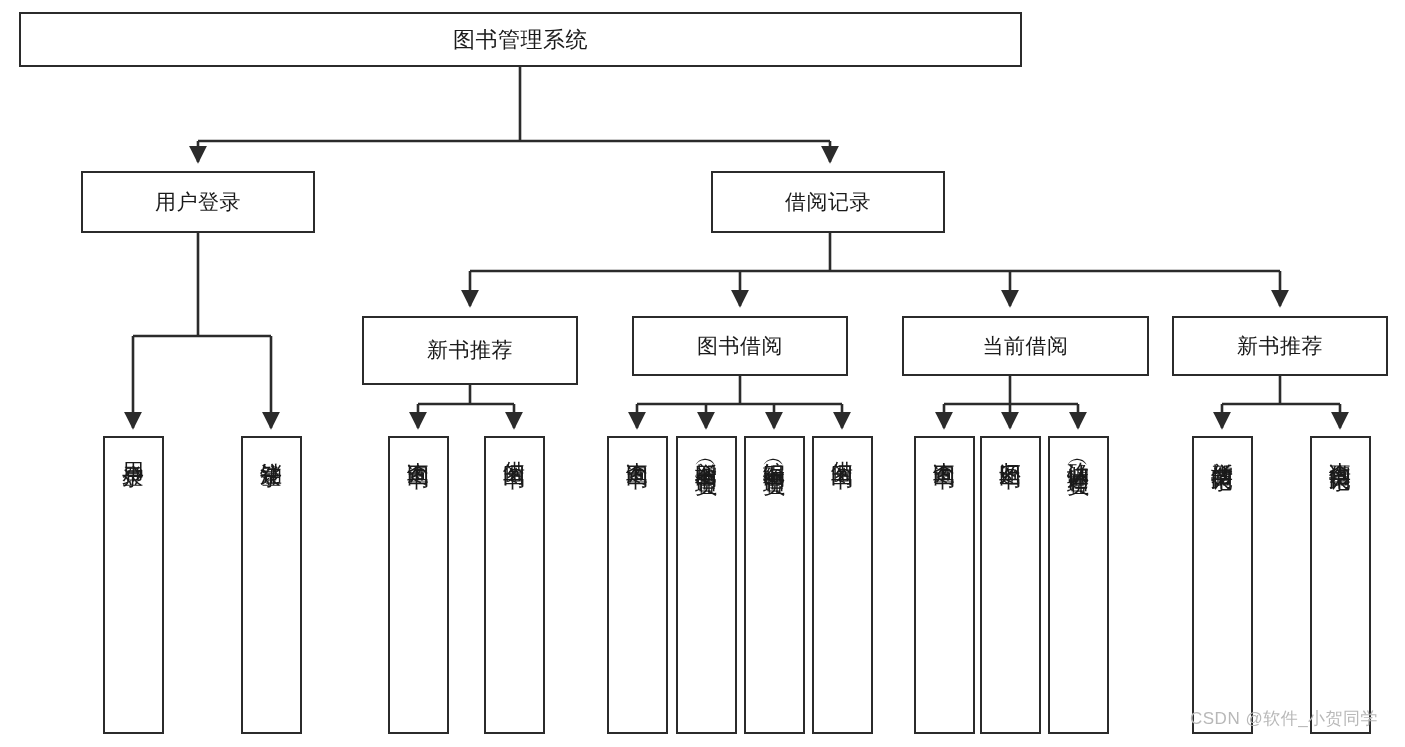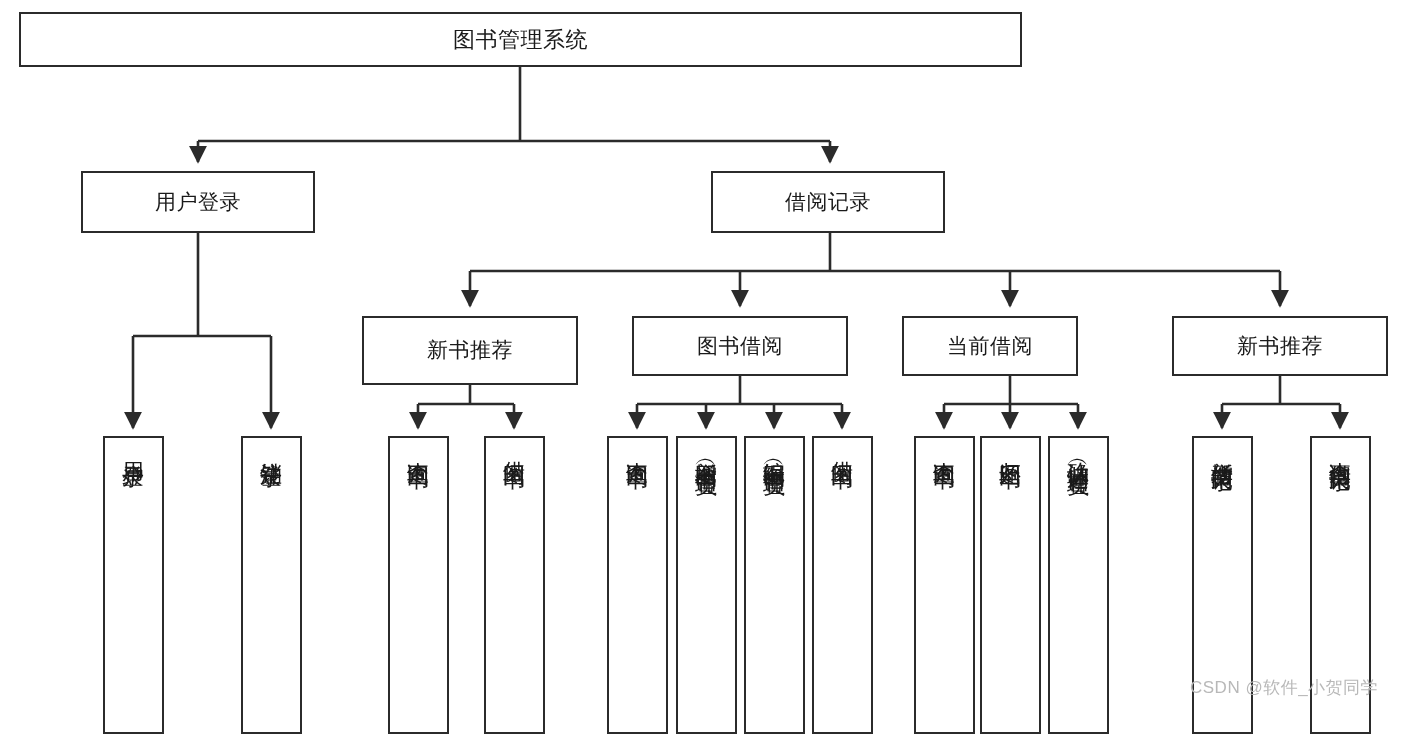--- a/index.html
+++ b/index.html
@@ -136,21 +136,21 @@
   <div class="node horiz" style="left:711px; top:171px; width:234px; height:62px;">
     <span class="label">借阅记录</span>
   </div>
 
   <div class="node horiz" style="left:362px; top:316px; width:216px; height:69px;">
     <span class="label">新书推荐</span>
   </div>
   <div class="node horiz" style="left:632px; top:316px; width:216px; height:60px;">
     <span class="label">图书借阅</span>
   </div>
-  <div class="node horiz" style="left:902px; top:316px; width:176px; height:60px;justify-content:center;">
+  <div class="node horiz" style="left:902px; top:316px; width:247px; height:60px;justify-content:center;">
     <span class="label">当前借阅</span>
   </div>
   <div class="node horiz" style="left:1172px; top:316px; width:216px; height:60px;">
     <span class="label">新书推荐</span>
   </div>
 
   <div class="node vert" style="left:103px; top:436px; width:61px; height:298px;">
     <span class="label">用户登录</span>
   </div>
   <div class="node vert" style="left:241px; top:436px; width:61px; height:298px;">
@@ -187,15 +187,15 @@
     <span class="label">确认归还（管理员）</span>
   </div>
 
   <div class="node vert" style="left:1192px; top:436px; width:61px; height:298px;">
     <span class="label">新增借阅记录</span>
   </div>
   <div class="node vert" style="left:1310px; top:436px; width:61px; height:298px;">
     <span class="label">查询借阅记录</span>
   </div>
 
-  <div class="watermark" style="left:1190px; top:676px;">CSDN @软件_小贺同学</div>
+  <div class="watermark" style="left:1190px; top:707px;">CSDN @软件_小贺同学</div>
 
 </div>
 
 </body></html>

